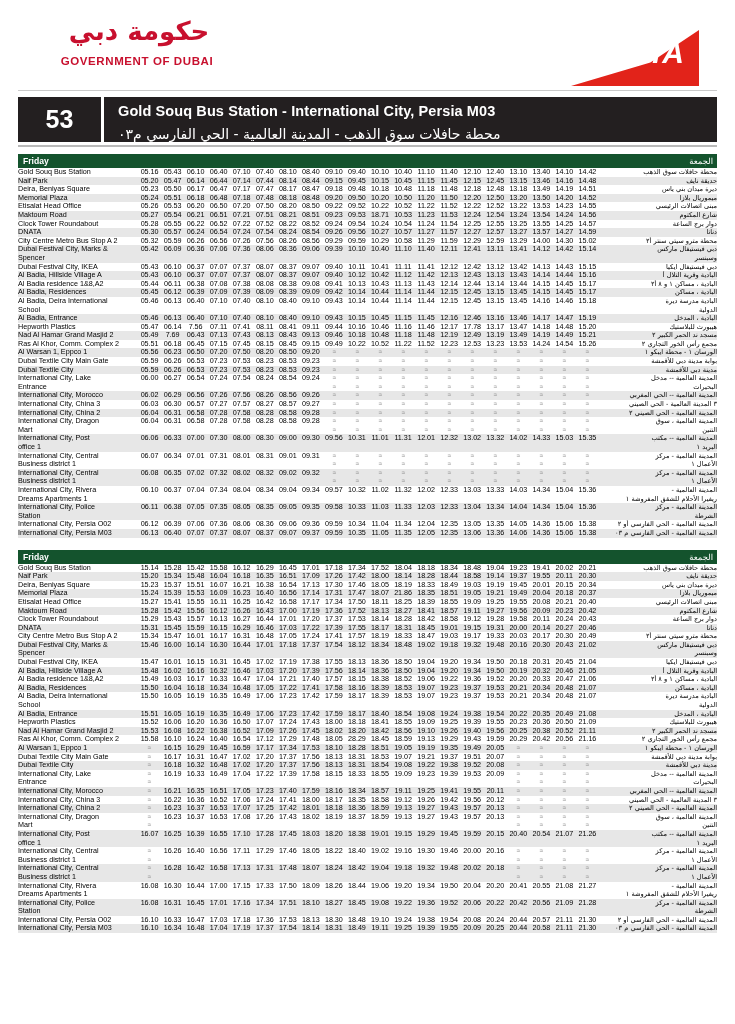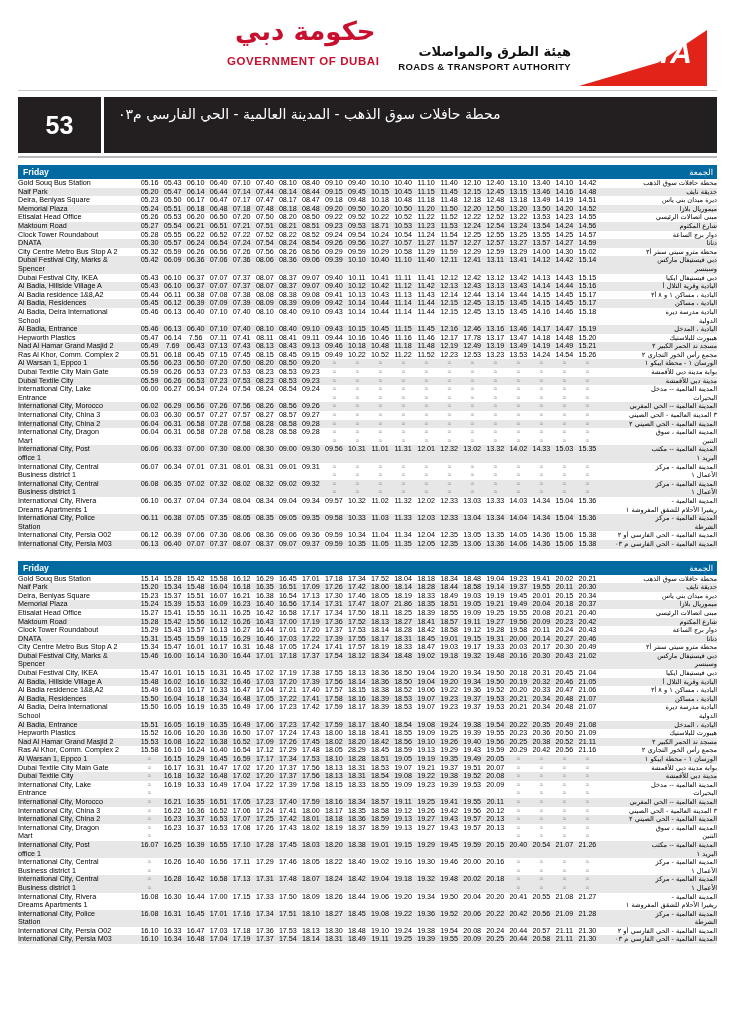--- a/index.html
+++ b/index.html
@@ -9,24 +9,24 @@
     width: 735px; height: 1024px;
     font-family: "Liberation Sans", sans-serif;
     color: #000;
   }
   .page { position: relative; width: 735px; height: 1024px; }
 
   
   .header {
     position: relative;
     height: 90px;
-    padding: 18px 20px 0 22px;
+    padding: 18px 28px 0 22px;
     display: flex;
     align-items: flex-start;
-    justify-content: flex-end;
+    justify-content: space-between;
   }
   .gov-logo { width: 210px; padding-left: 14px; }
   .gov-script {
     color: #c8102e;
     font-family: "DejaVu Sans", sans-serif;
     font-size: 26px;
     line-height: 1.05;
     font-weight: 700;
     letter-spacing: -1px;
     direction: rtl;
@@ -88,21 +88,21 @@
   .hdr-rule {
     height: 1px; background: #c9c9c9;
     margin: 0 18px;
   }
 
   
   .route-bar {
     display: flex;
     margin: 6px 18px 0 18px;
     background: #231f20;
-    height: 56px;
+    height: 45px;
   }
   .route-num {
     width: 86px;
     display: flex; align-items: center; justify-content: center;
     color: #fff;
     font-size: 25px;
     font-weight: 700;
     border-right: 3px solid #ffffff;
   }
   .route-names {
@@ -125,21 +125,21 @@
     line-height: 1.3;
   }
   .route-underline {
     height: 2px; background: #b9b9b9;
     margin: 3px 18px 0 18px;
   }
 
   
   .tt { margin: 7px 18px 0 18px; }
   .daybar {
-    background: #0369a1;
+    background: #14532d;
     color: #fff;
     height: 14px;
     display: flex;
     align-items: center;
     justify-content: space-between;
     padding: 0 4px 0 5px;
     font-size: 8.6px;
     font-weight: 700;
   }
   .daybar .ar {
@@ -202,36 +202,33 @@
 <body>
 
 <div class="page">
 
   <div class="header">
     <div class="gov-logo">
       <div class="gov-script">حكومة دبي</div>
       <div class="gov-en">GOVERNMENT OF DUBAI</div>
     </div>
     <div class="rta-block">
-      <div class="rta-text">
-        <div class="rta-ar">هيئة الطرق والمواصلات</div>
-        <div class="rta-en">ROADS &amp; TRANSPORT AUTHORITY</div>
-      </div>
       <div class="rta-mark">
         <div class="wedge"></div>
         <div class="letters">RTA</div>
       </div>
     </div>
   </div>
 
   <div class="hdr-rule"></div>
 
   <div class="route-bar">
     <div class="route-num">53</div>
     <div class="route-names">
+      <div class="route-en">Gold Souq Bus Station - International City, Persia M03</div>
       <div class="route-ar">محطة حافلات سوق الذهب - المدينة العالمية - الحي الفارسي م٠٣</div>
     </div>
   </div>
   <div class="route-underline"></div>
 
   <div class="tt">
     <div class="daybar">
       <span>Friday</span>
       <span class="ar">الجمعة</span>
     </div>

